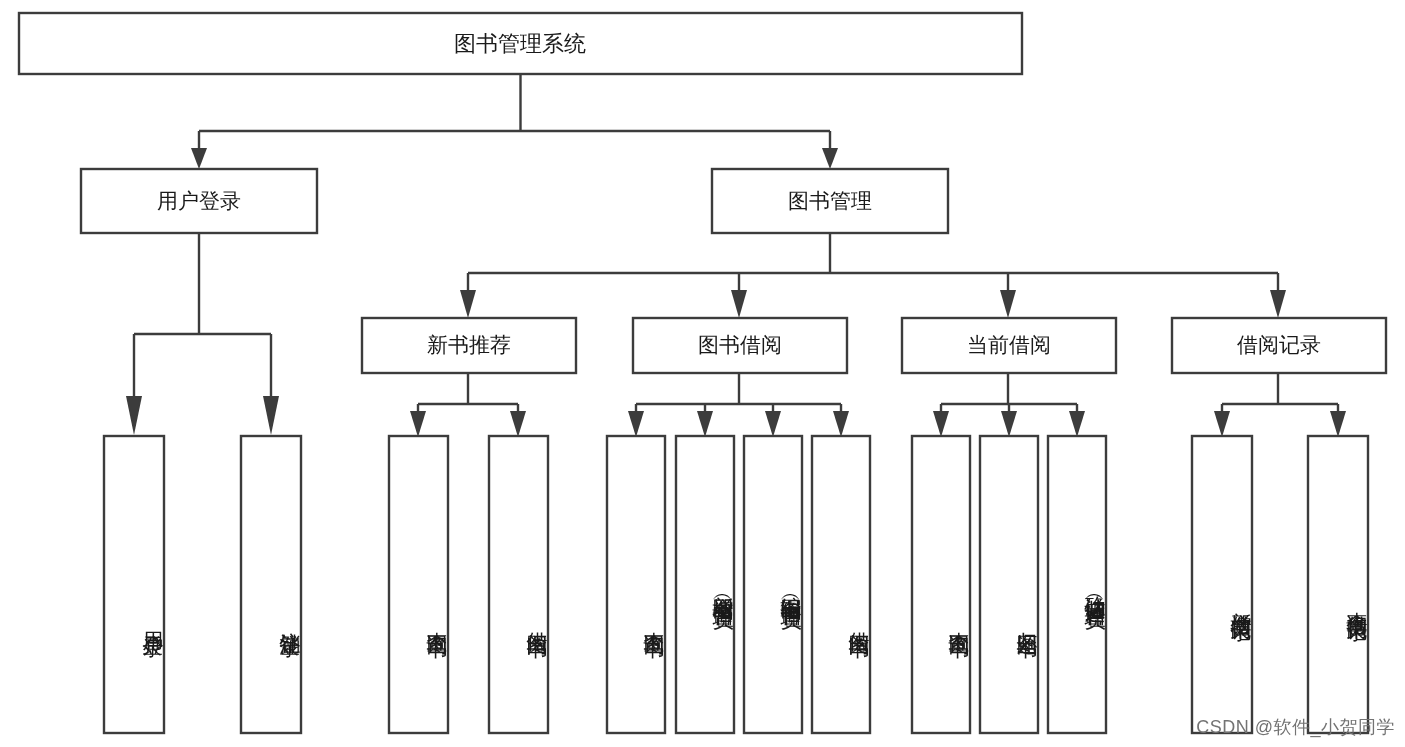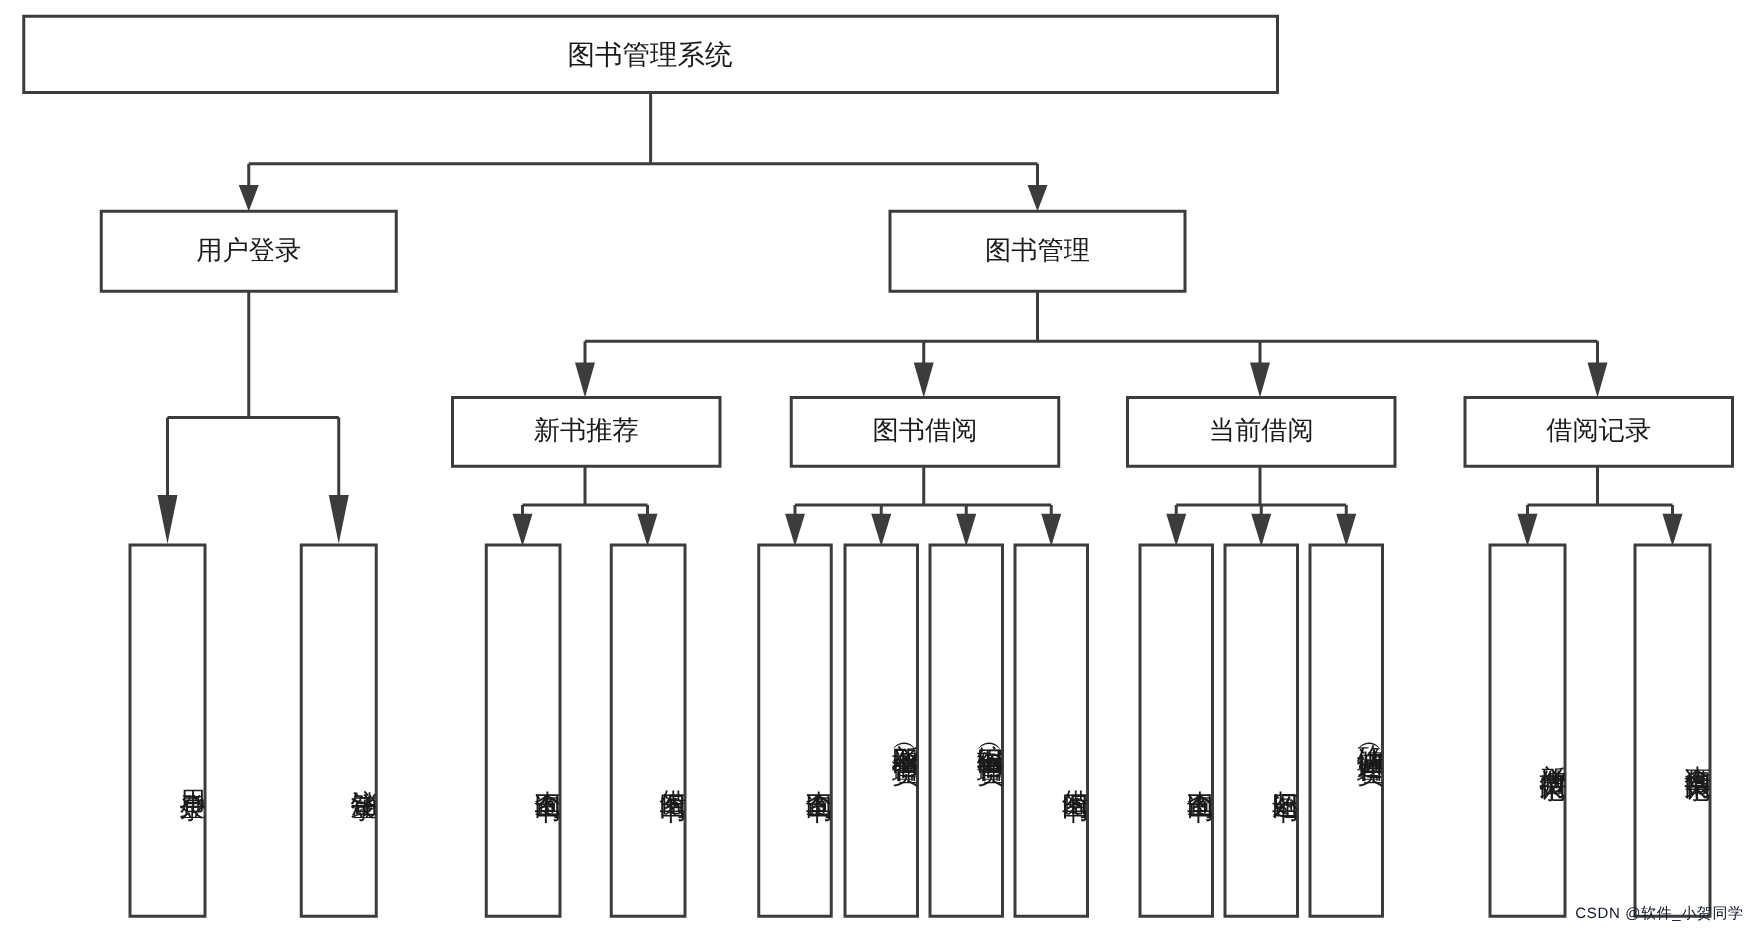--- a/index.html
+++ b/index.html
@@ -69,22 +69,22 @@
     display: flex;
     align-items: flex-start;
     justify-content: center;
     pointer-events: none;
   }
   .watermark {
     position: absolute;
     right: 10px;
     bottom: 8px;
     font-family: "Liberation Sans", "DejaVu Sans", sans-serif;
-    font-size: 12px;
-    color: #0f172a;
+    font-size: 18px;
+    color: #737373;
     letter-spacing: 0.5px;
     white-space: nowrap;
   }
 </style>
 </head>
 <body>
 
 <div id="diagram-root">
 
   <svg class="flow" viewBox="0 0 1405 747" xmlns="http://www.w3.org/2000/svg">

